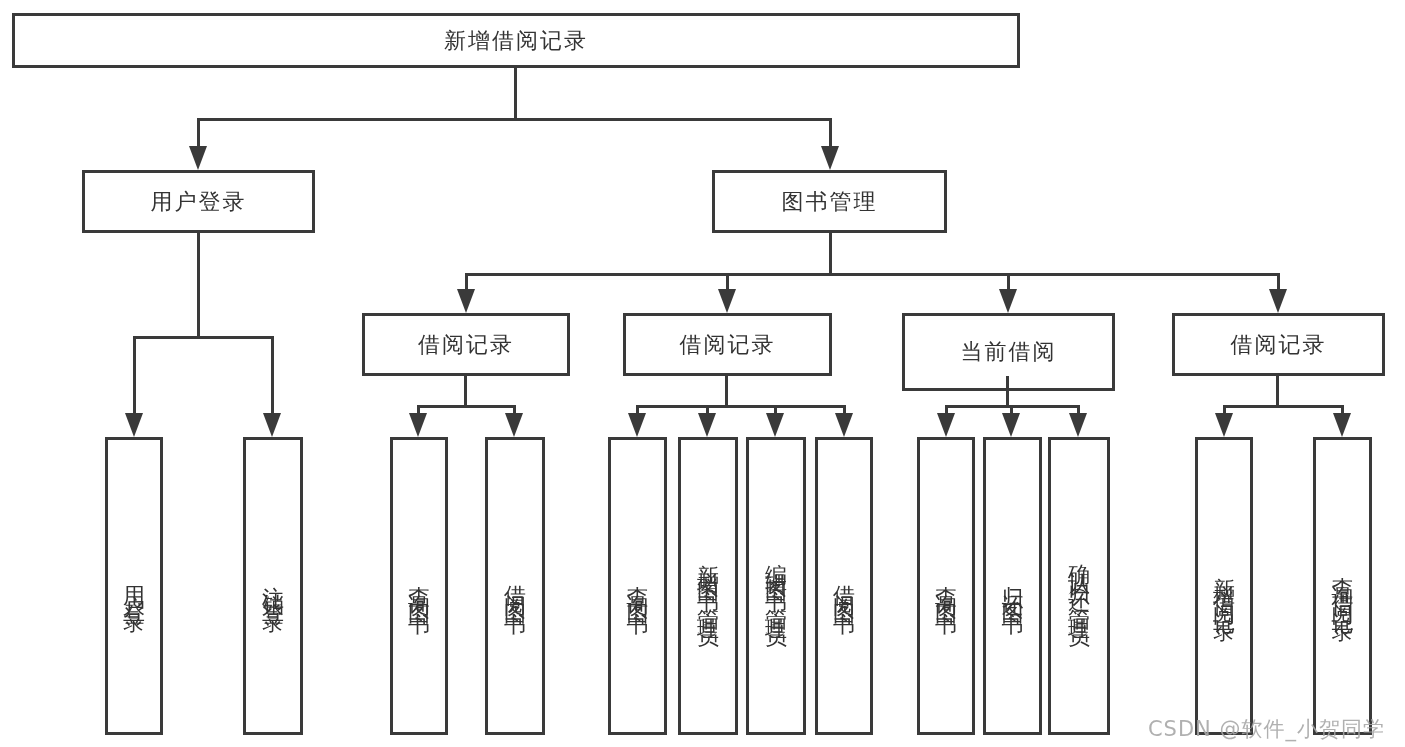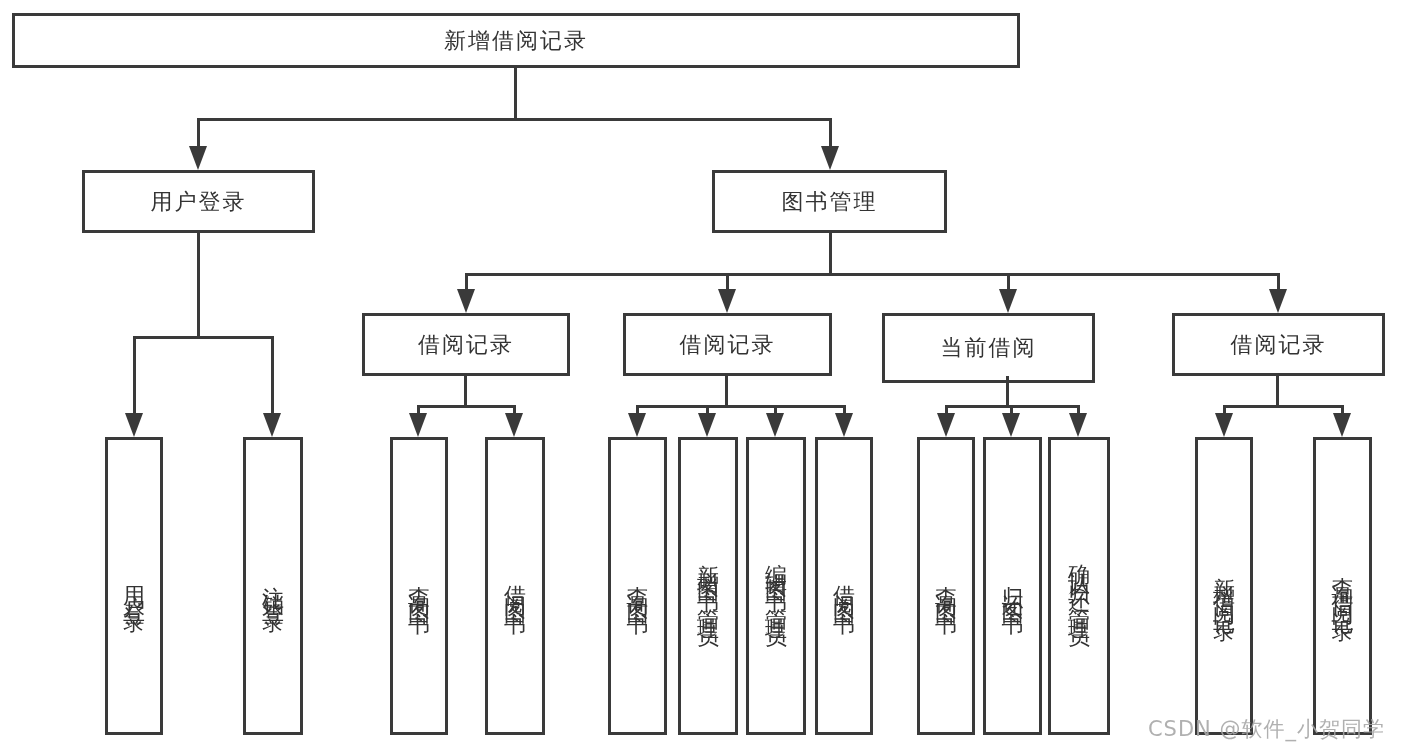--- a/index.html
+++ b/index.html
@@ -93,21 +93,21 @@
   <div class="arrow" style="left:999px;top:289px"></div>
   <div class="vline" style="left:1277px;top:273px;height:16px"></div>
   <div class="arrow" style="left:1269px;top:289px"></div>
 
   <div class="node" style="left:362px;top:313px;width:208px;height:63px">
     <span class="lbl">借阅记录</span>
   </div>
   <div class="node" style="left:623px;top:313px;width:209px;height:63px">
     <span class="lbl">借阅记录</span>
   </div>
-  <div class="node" style="left:882px;top:313px;width:213px;height:70px">
+  <div class="node" style="left:902px;top:313px;width:213px;height:78px">
     <span class="lbl">当前借阅</span>
   </div>
   <div class="node" style="left:1172px;top:313px;width:213px;height:63px">
     <span class="lbl">借阅记录</span>
   </div>
 
   <div class="vline" style="left:464px;top:376px;height:29px"></div>
   <div class="hline" style="left:418px;top:405px;width:98px"></div>
   <div class="vline" style="left:417px;top:405px;height:8px"></div>
   <div class="arrow" style="left:409px;top:413px"></div>

